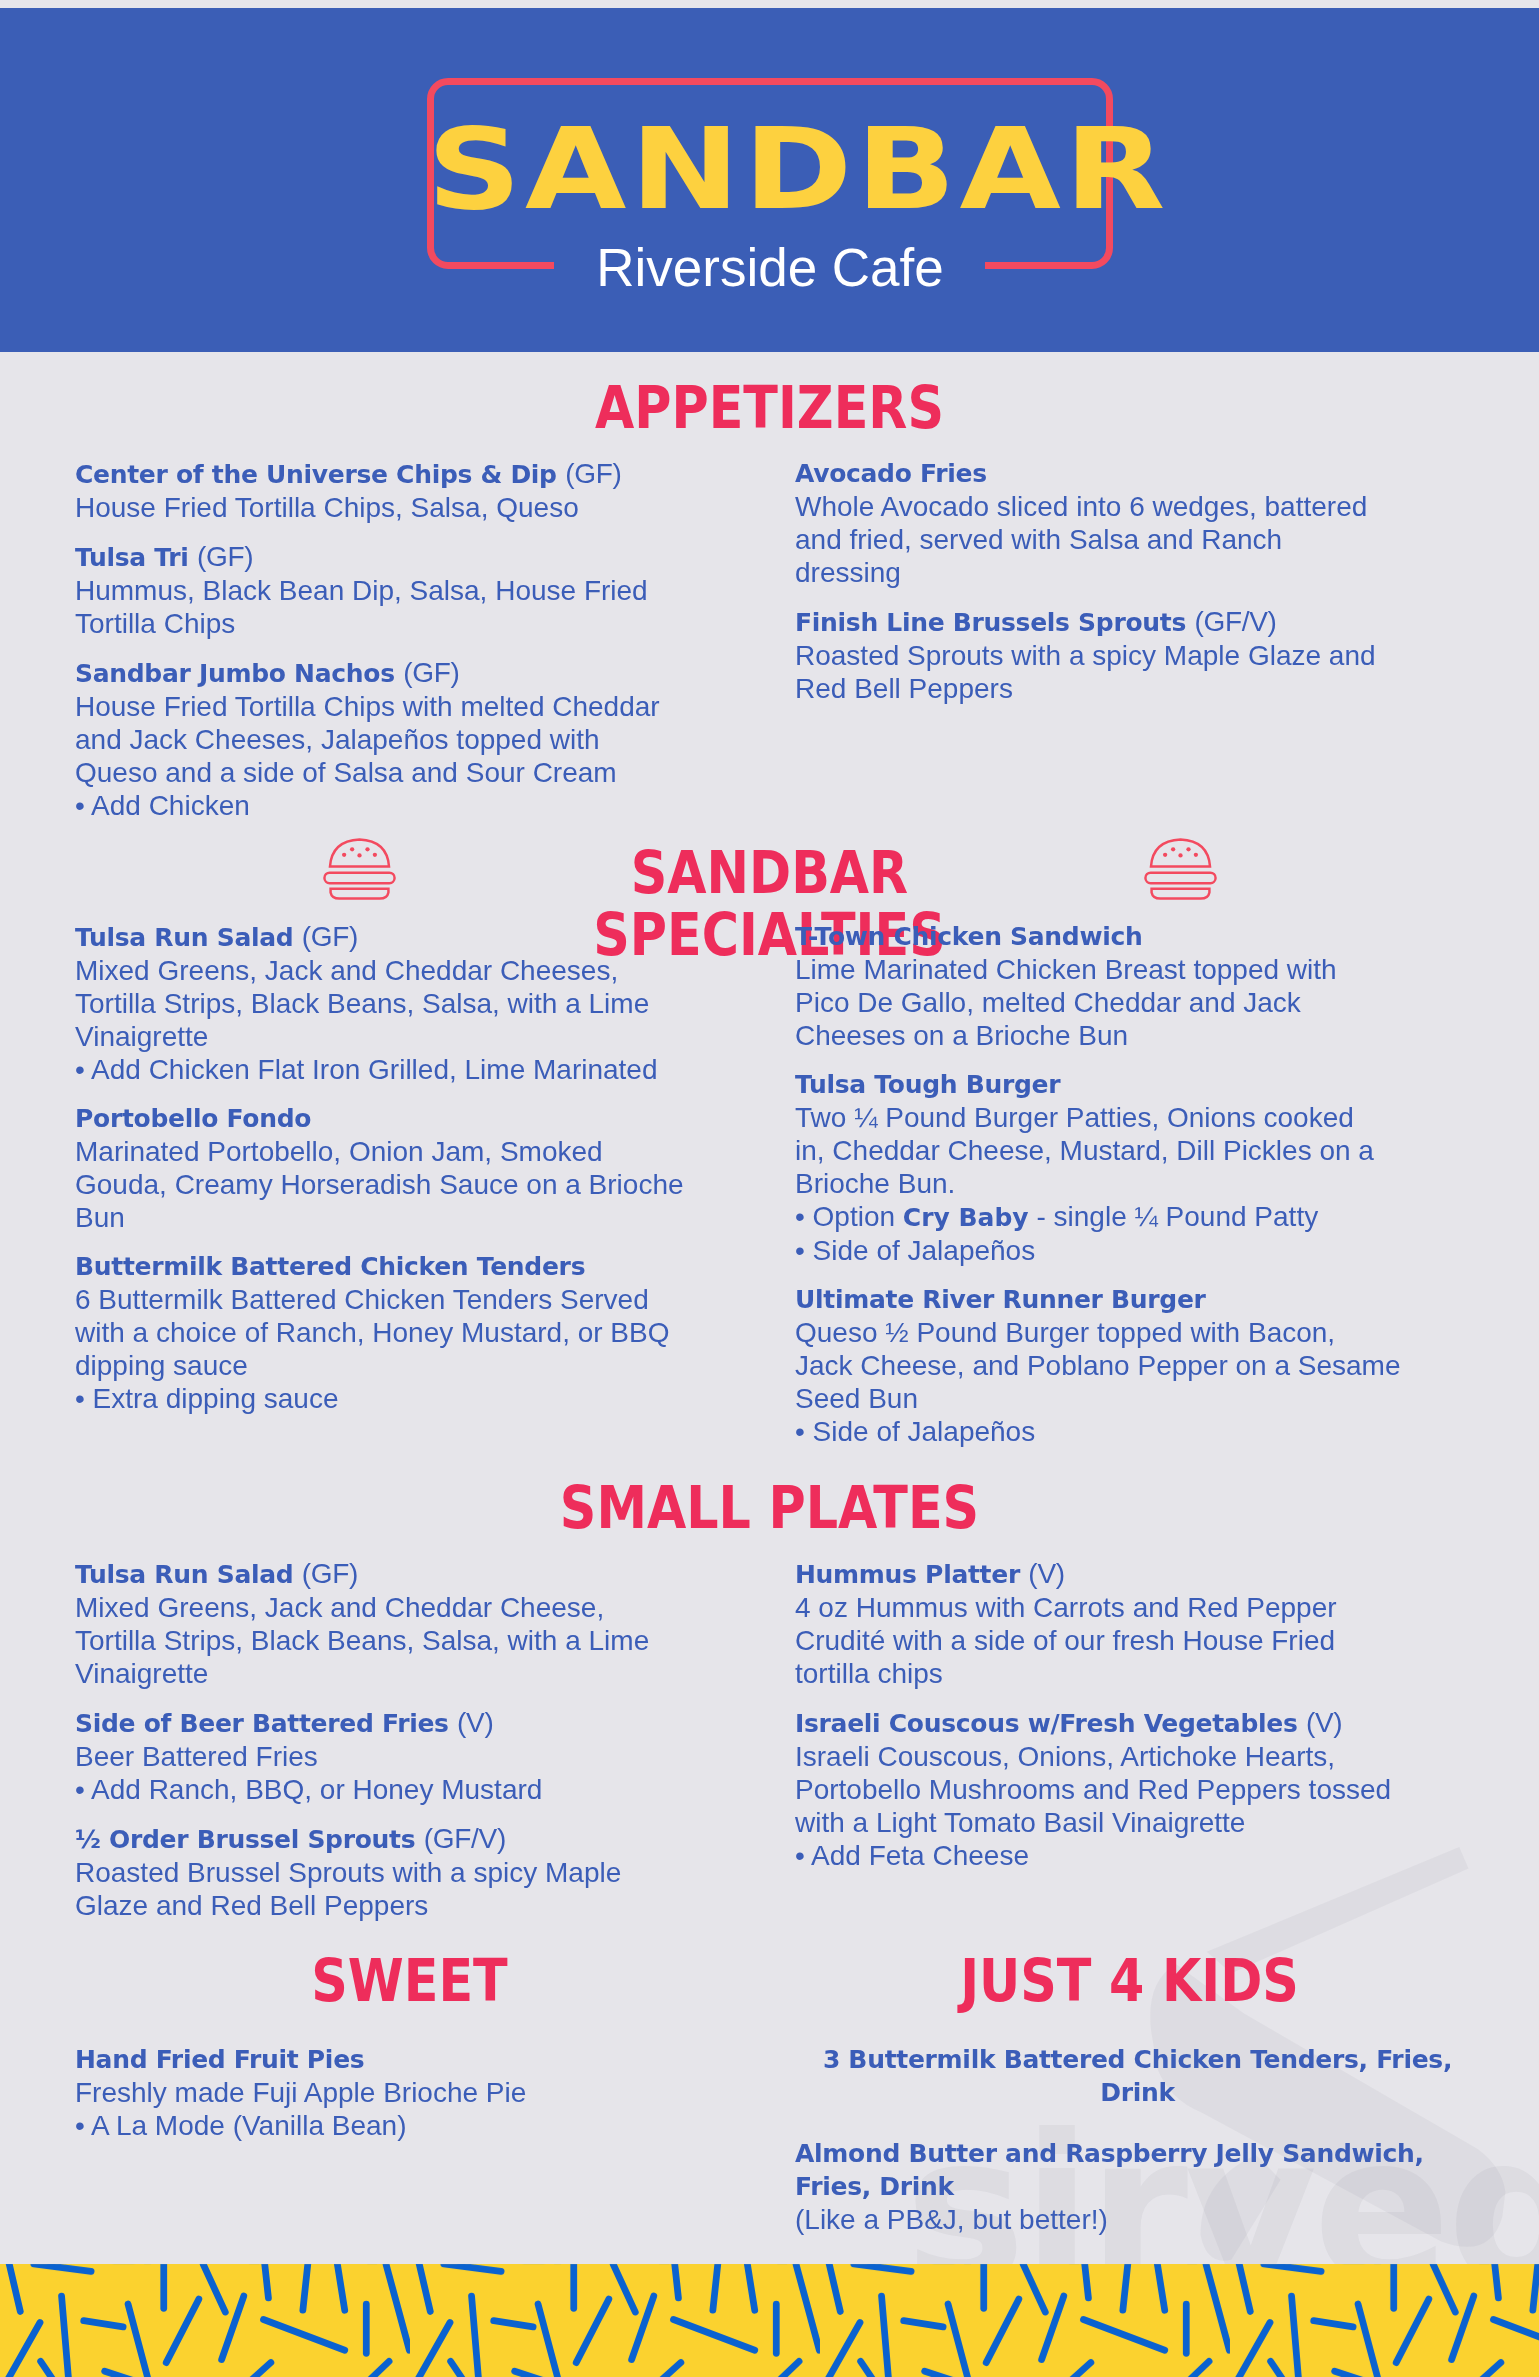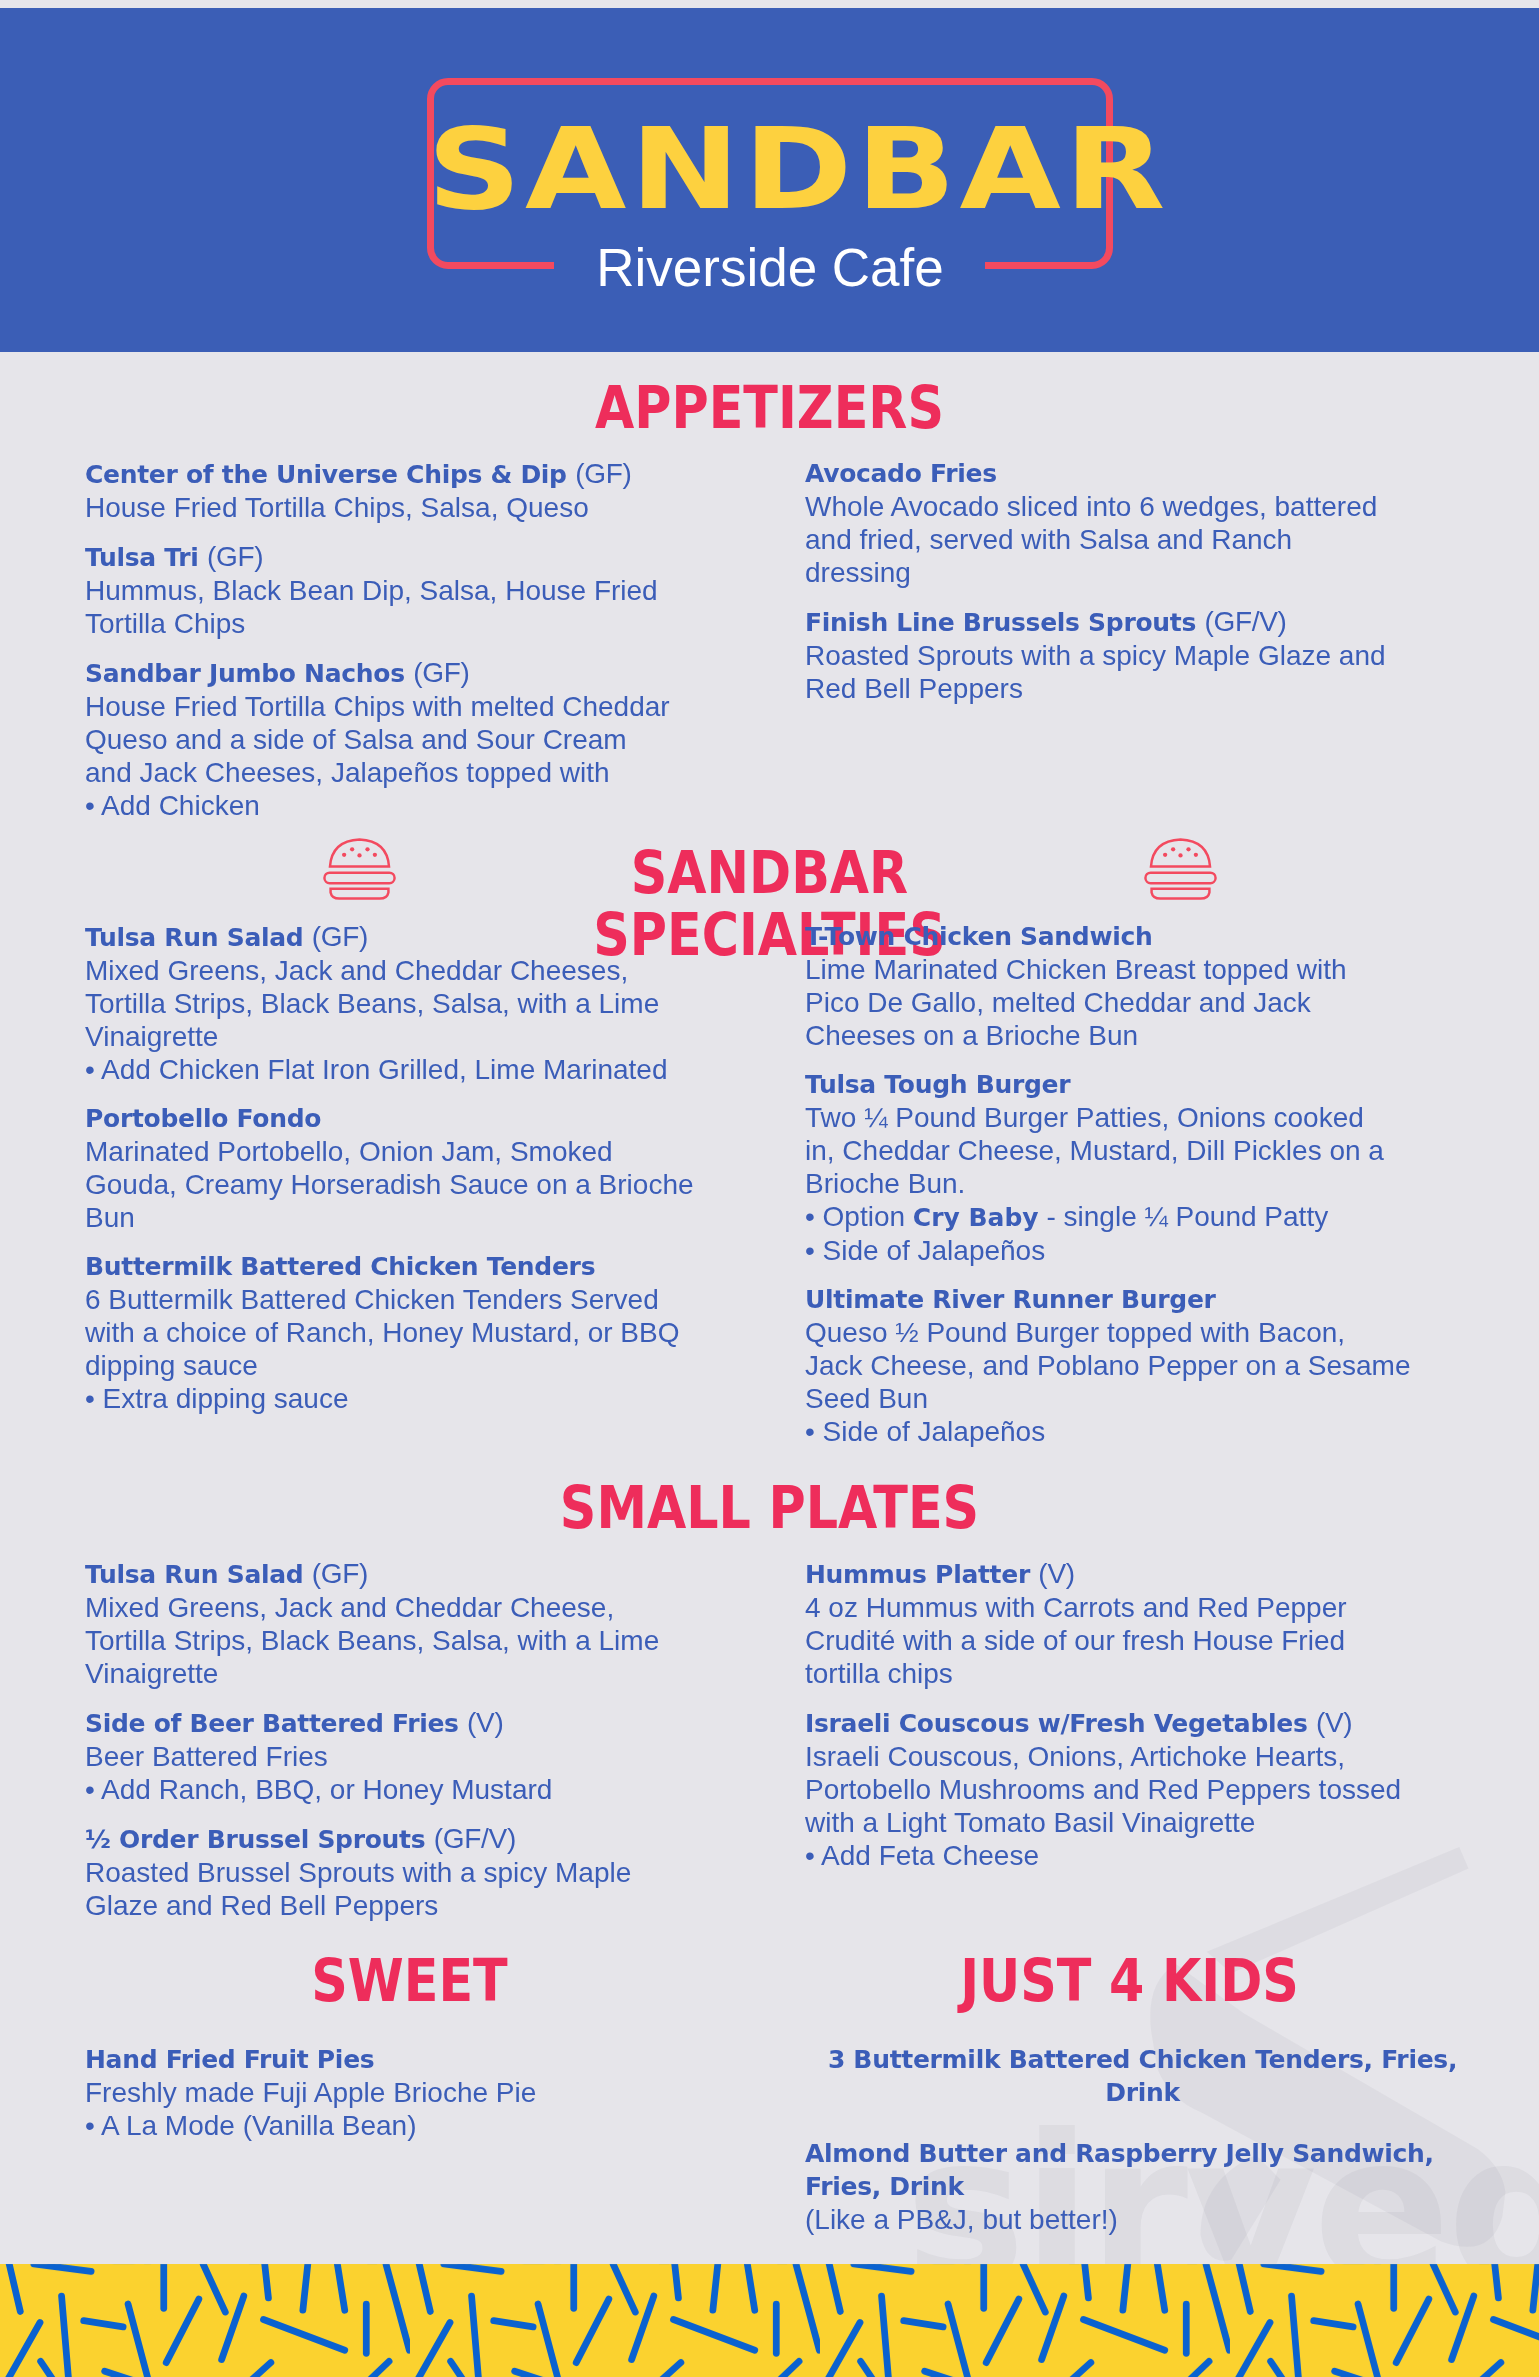--- a/index.html
+++ b/index.html
@@ -35,21 +35,21 @@
   }
   .section-heading {
     position: absolute; text-align: center;
     font-family: "DejaVu Sans", sans-serif; font-weight: bold;
     font-size: 59px; line-height: 62px; color: #EE2D5B;
     transform: scaleX(0.86);
   }
   .col {
     position: absolute; width: 689px;
   }
-  .item { margin: 0 0 16px 14px; }
+  .item { margin: 0 0 16px 4px; }
   .item-title {
     font-family: "DejaVu Sans", sans-serif; font-weight: bold;
     font-size: 25px; line-height: 33px; letter-spacing: -0.3px;
   }
   .item-tag {
     font-family: "Liberation Sans", sans-serif; font-weight: normal;
     font-size: 28px;
   }
   .item-desc, .item-opt {
     font-family: "Liberation Sans", sans-serif;
@@ -101,22 +101,22 @@
     <div class="item-desc">House Fried Tortilla Chips, Salsa, Queso</div>
   </div>
   <div class="item">
     <div class="item-title"><span>Tulsa Tri</span> <span class="item-tag">(GF)</span></div>
     <div class="item-desc">Hummus, Black Bean Dip, Salsa, House Fried</div>
     <div class="item-desc">Tortilla Chips</div>
   </div>
   <div class="item">
     <div class="item-title"><span>Sandbar Jumbo Nachos</span> <span class="item-tag">(GF)</span></div>
     <div class="item-desc">House Fried Tortilla Chips with melted Cheddar</div>
+    <div class="item-desc">and Jack Cheeses, Jalapeños topped with</div>
     <div class="item-desc">Queso and a side of Salsa and Sour Cream</div>
-    <div class="item-desc">and Jack Cheeses, Jalapeños topped with</div>
     <div class="item-opt">• Add Chicken</div>
   </div>
 </div>
 
 <div class="col" style="left:791px; top:457px;">
   <div class="item">
     <div class="item-title"><span>Avocado Fries</span></div>
     <div class="item-desc">Whole Avocado sliced into 6 wedges, battered</div>
     <div class="item-desc">and fried, served with Salsa and Ranch</div>
     <div class="item-desc">dressing</div>

